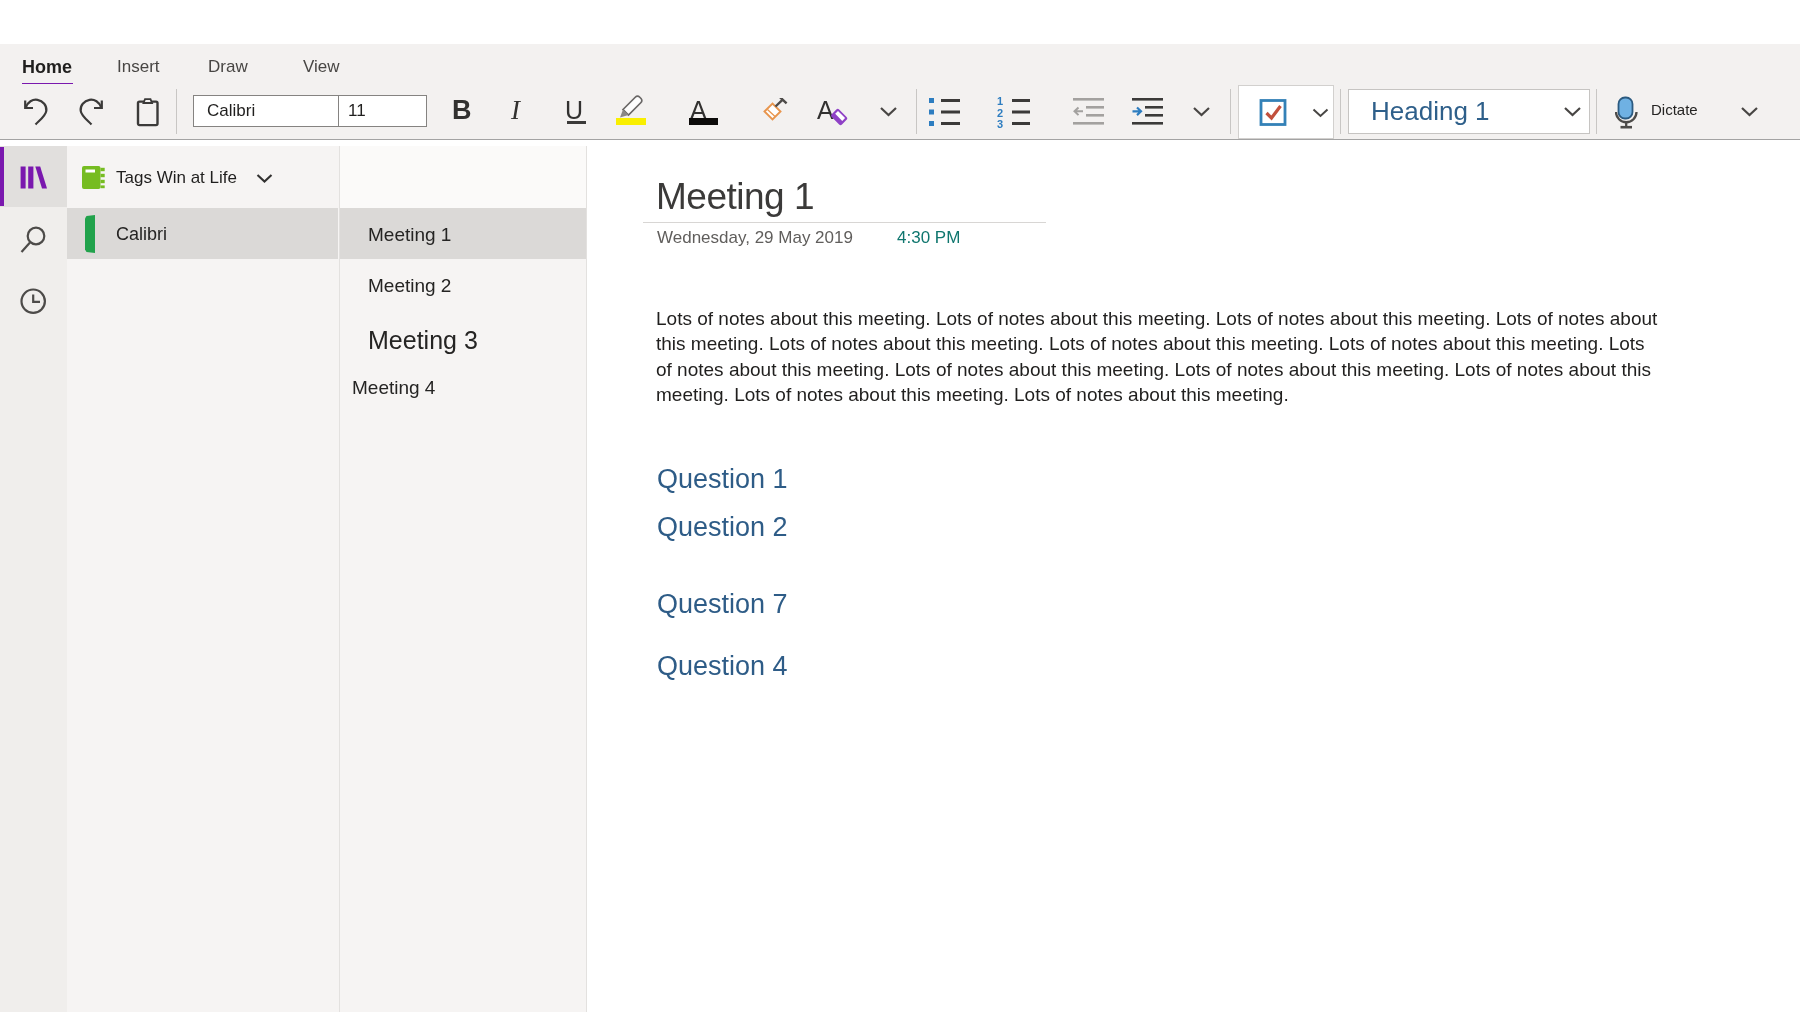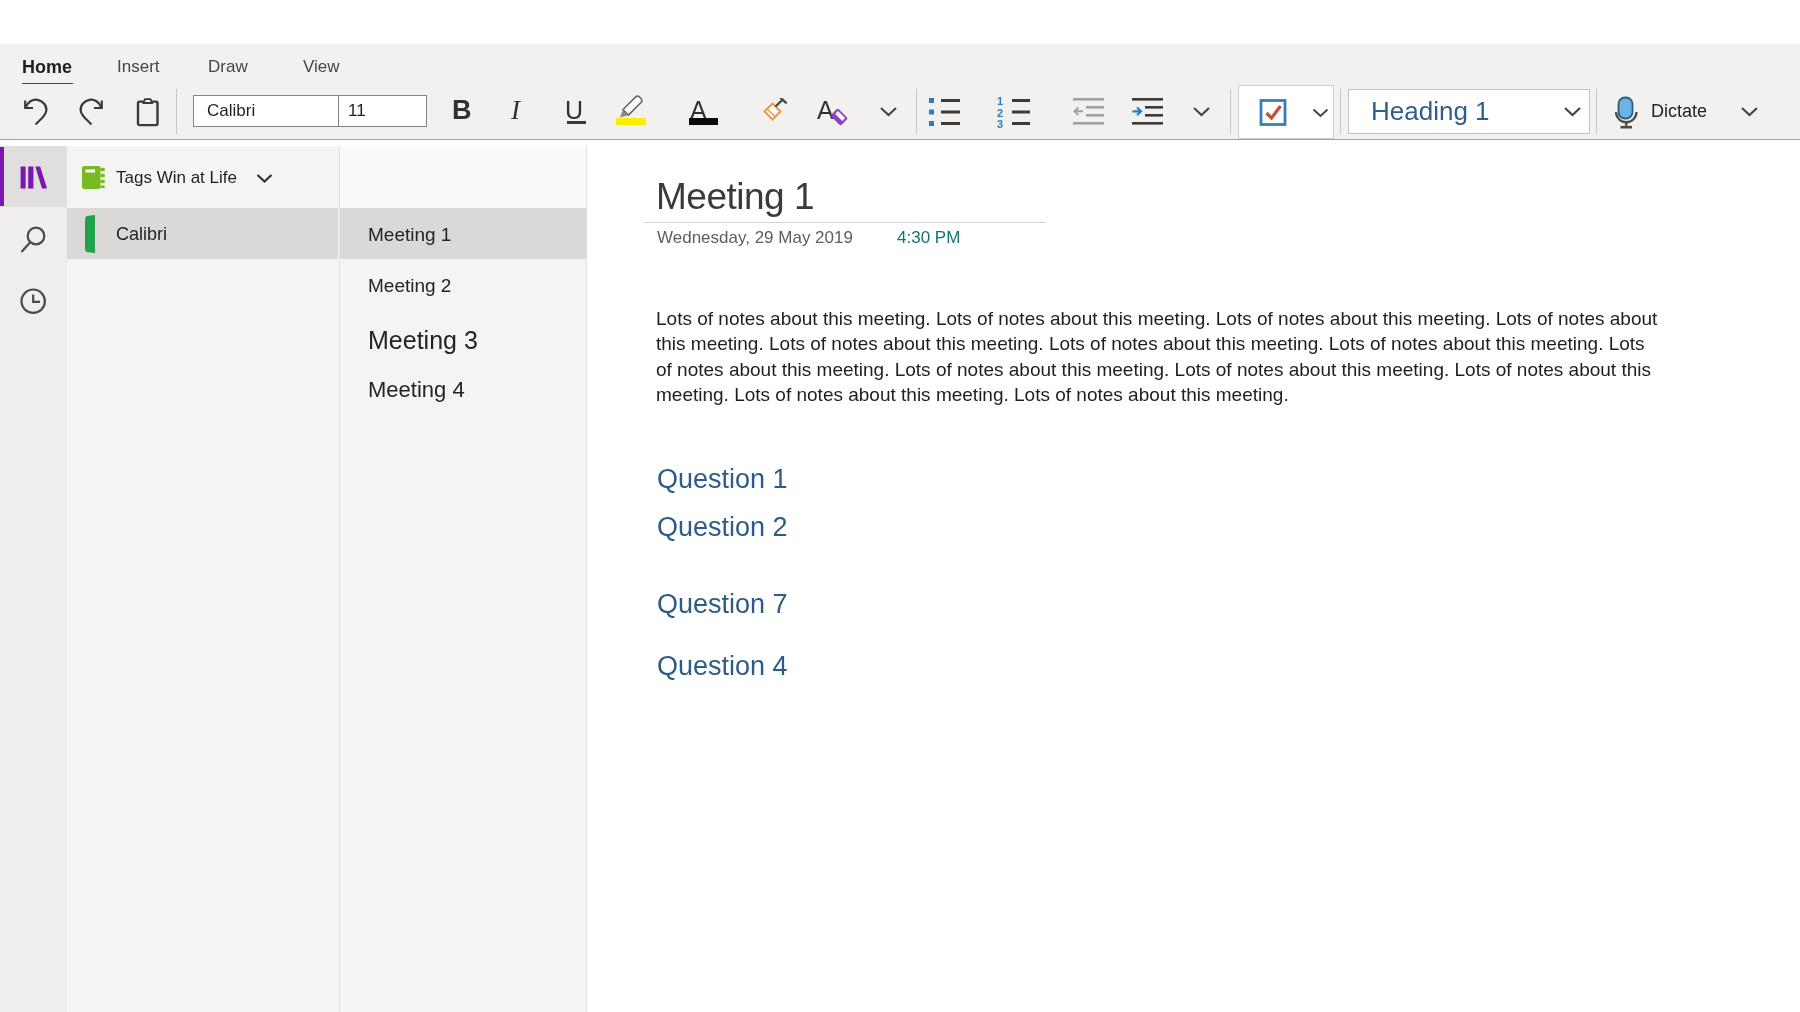--- a/index.html
+++ b/index.html
@@ -145,21 +145,21 @@
     <svg class="abs" style="left:1563px;top:22px;" width="19" height="11" viewBox="0 0 19 11">
       <path d="M2 2 L9.5 9 L17 2" stroke="#484644" stroke-width="2.2" fill="none"></path>
     </svg>
     <div class="tdiv" style="left:1596px;"></div>
     <svg class="abs" style="left:1615px;top:12px;" width="23" height="34" viewBox="0 0 23 34">
       <rect x="3.5" y="1.5" width="14" height="21" rx="6.5" fill="#6fb1e3" stroke="#2b5a80" stroke-width="1.8"></rect>
       <path d="M1 16 a10 10 0 0 0 20.5 0" stroke="#4d4b49" stroke-width="2.3" fill="none"></path>
       <path d="M11.2 26 V30" stroke="#4d4b49" stroke-width="2.3"></path>
       <path d="M5.5 31.2 H17" stroke="#4d4b49" stroke-width="2.6"></path>
     </svg>
-    <div class="abs" style="left:1651px;top:17px;font-size:18px;color:#252423;">Dictate</div>
+    <div class="abs" style="left:1651px;top:17px;font-size:15px;color:#252423;">Dictate</div>
     <svg class="abs" style="left:1740px;top:22px;" width="19" height="11" viewBox="0 0 19 11">
       <path d="M2 2 L9.5 9 L17 2" stroke="#484644" stroke-width="2.2" fill="none"></path>
     </svg>
   </div>
   <div id="rail"></div>
   <div id="rail-tile"></div>
   <div id="rail-sel"></div>
   <svg class="abs" style="left:19px;top:166px;" width="30" height="23" viewBox="0 0 30 23">
     <rect x="1.6" y="0.5" width="5" height="22" fill="#7a18ae"></rect>
     <rect x="9.2" y="0.5" width="5.2" height="22" fill="#7a18ae"></rect>
@@ -193,21 +193,21 @@
     <path d="M1.5 2 L8.5 8.5 L15.5 2" stroke="#323130" stroke-width="2.1" fill="none"></path>
   </svg>
   <svg class="abs" style="left:83px;top:215px;" width="13" height="38" viewBox="0 0 13 38">
     <path d="M3.5 1 L12 0 V38 L3.5 37 L2 34.5 V3.5 Z" fill="#21a24b"></path>
   </svg>
   <div class="pane-label" style="position:absolute; left:116px; top:168px; font-weight:normal; color:#201f1e; font-size:17px;">Tags Win at Life</div>
   <div class="pane-label" style="position:absolute; left:116px; top:224px;">Calibri</div>
   <div class="pane-label" style="position:absolute; left:368px; top:224px; font-size:19px;">Meeting 1</div>
   <div class="pane-label" style="position:absolute; left:368px; top:275px; font-size:19px;">Meeting 2</div>
   <div class="pane-label" style="position:absolute; left:368px; top:326px; font-size:25px;">Meeting 3</div>
-  <div class="pane-label" style="position:absolute; left:368px; top:377px; font-size:22px;">Meeting 4</div>
+  <div class="pane-label" style="position:absolute; left:352px; top:377px; font-size:19px;">Meeting 4</div>
 
   <div id="pg-title">Meeting 1</div>
   <div id="pg-rule"></div>
   <div id="pg-date">Wednesday, 29 May 2019</div>
   <div id="pg-time">4:30 PM</div>
   <div id="pg-body">
     Lots of notes about this meeting. Lots of notes about this meeting. Lots of notes about this meeting. Lots of notes about<br>
     this meeting. Lots of notes about this meeting. Lots of notes about this meeting. Lots of notes about this meeting. Lots<br>
     of notes about this meeting. Lots of notes about this meeting. Lots of notes about this meeting. Lots of notes about this<br>
     meeting. Lots of notes about this meeting. Lots of notes about this meeting.

